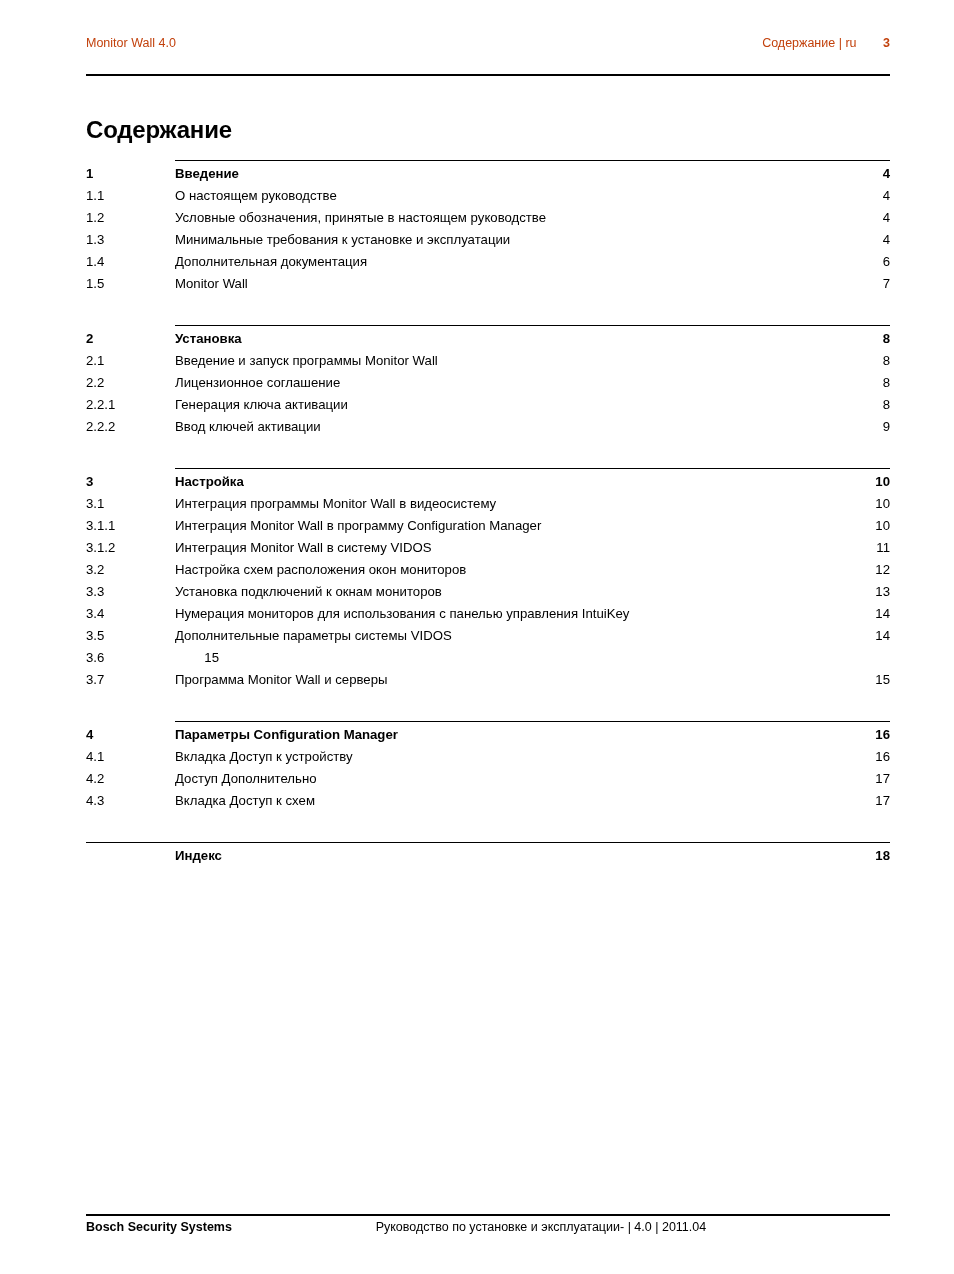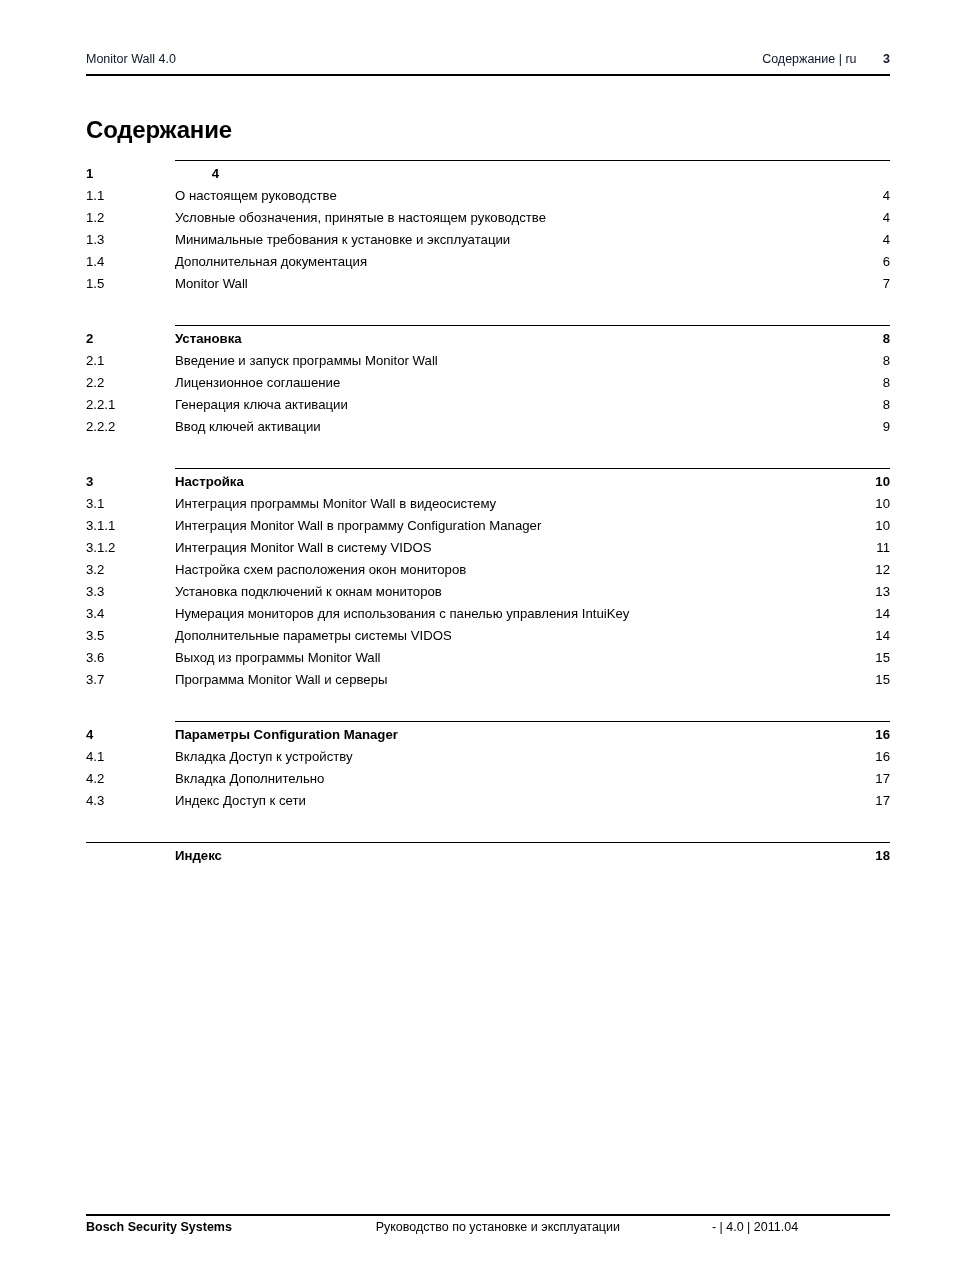--- a/index.html
+++ b/index.html
@@ -15,26 +15,26 @@
     font-family: "Liberation Sans", sans-serif;
     color: #000000;
     box-sizing: border-box;
     overflow: hidden;
   }
 
   
   .page-header {
     position: absolute;
     left: 86px;
-    top: 52px;
+    top: 36px;
     width: 804px;
     display: flex;
     align-items: baseline;
     font-size: 12.5px;
-    color: #0f172a;
+    color: #c2410c;
   }
   .page-header .hdr-left {
     flex: 1 1 auto;
     white-space: nowrap;
   }
   .page-header .hdr-right {
     flex: 0 0 auto;
     white-space: nowrap;
   }
   .page-header .hdr-pageno {
@@ -141,21 +141,21 @@
     font-weight: bold;
     white-space: nowrap;
   }
   .page-footer .ftr-center {
     flex: 1 1 auto;
     text-align: right;
     white-space: nowrap;
   }
   .page-footer .ftr-right {
     flex: 0 0 270px;
-    text-align: center;
+    text-align: left;
     white-space: nowrap;
   }
 </style>
 </head>
 <body>
 
 <div class="page">
 
   <div class="page-header">
     <span class="hdr-left">Monitor Wall 4.0</span>
@@ -165,20 +165,21 @@
     </span>
   </div>
   <div class="header-rule"></div>
 
   <h1 class="doc-title">Содержание</h1>
 
   <div class="toc">
       <div class="toc-group">
         <div class="toc-row level1">
           <span class="num">1</span>
+          <span class="title">Введение</span>
           <span class="pageno">4</span>
         </div>
         <div class="toc-row level2">
           <span class="num">1.1</span>
           <span class="title">О настоящем руководстве</span>
           <span class="pageno">4</span>
         </div>
         <div class="toc-row level2">
           <span class="num">1.2</span>
           <span class="title">Условные обозначения, принятые в настоящем руководстве</span>
@@ -263,21 +264,20 @@
           <span class="title">Нумерация мониторов для использования с панелью управления IntuiKey</span>
           <span class="pageno">14</span>
         </div>
         <div class="toc-row level2">
           <span class="num">3.5</span>
           <span class="title">Дополнительные параметры системы VIDOS</span>
           <span class="pageno">14</span>
         </div>
         <div class="toc-row level2">
           <span class="num">3.6</span>
-          <span class="title">Выход из программы Monitor Wall</span>
           <span class="pageno">15</span>
         </div>
         <div class="toc-row level2">
           <span class="num">3.7</span>
           <span class="title">Программа Monitor Wall и серверы</span>
           <span class="pageno">15</span>
         </div>
       </div>
       <div class="toc-group">
         <div class="toc-row level1">
@@ -285,26 +285,26 @@
           <span class="title">Параметры Configuration Manager</span>
           <span class="pageno">16</span>
         </div>
         <div class="toc-row level2">
           <span class="num">4.1</span>
           <span class="title">Вкладка Доступ к устройству</span>
           <span class="pageno">16</span>
         </div>
         <div class="toc-row level2">
           <span class="num">4.2</span>
-          <span class="title">Вкладка Дополнительно</span>
+          <span class="title">Доступ Дополнительно</span>
           <span class="pageno">17</span>
         </div>
         <div class="toc-row level2">
           <span class="num">4.3</span>
-          <span class="title">Индекс Доступ к сети</span>
+          <span class="title">Вкладка Доступ к схем</span>
           <span class="pageno">17</span>
         </div>
       </div>
       <div class="toc-group">
         <div class="toc-row level1">
           <span class="num"></span>
           <span class="title">Индекс</span>
           <span class="pageno">18</span>
         </div>
       </div>

